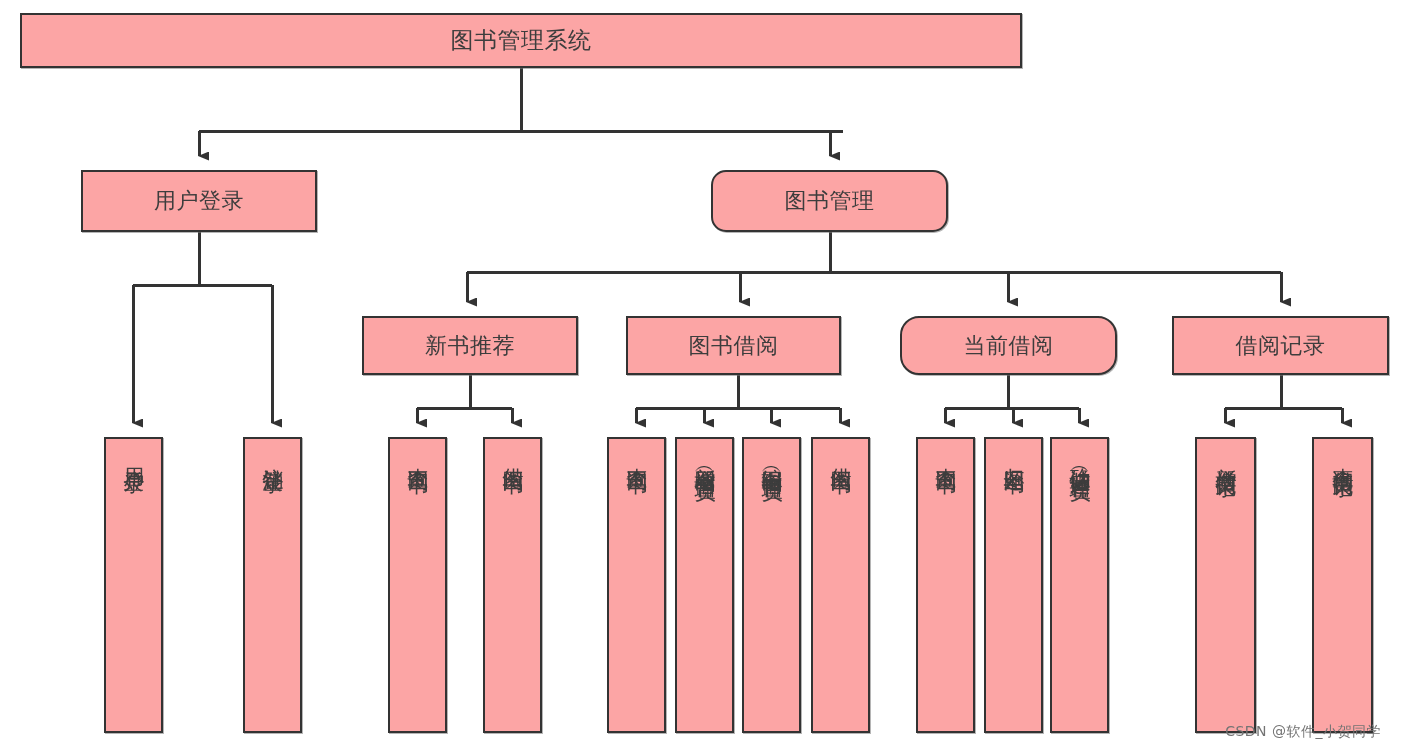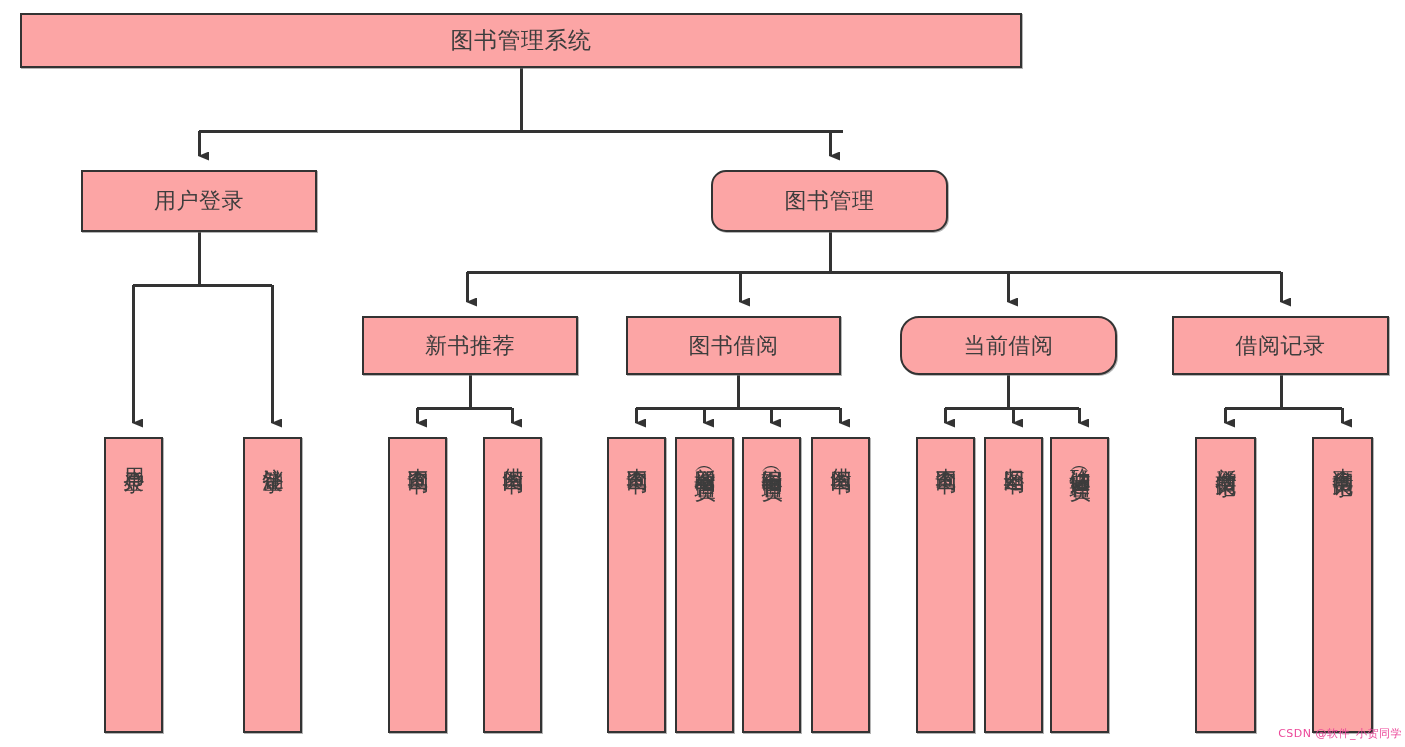--- a/index.html
+++ b/index.html
@@ -60,24 +60,24 @@
   .node.vert .node-label {
     writing-mode: vertical-rl;
     text-orientation: upright;
     font-size: 21px;
     line-height: 1.1;
     letter-spacing: 2px;
     white-space: nowrap;
   }
   #watermark {
     position: absolute;
-    right: 3px;
+    right: 24px;
     bottom: 6px;
-    font-size: 11px;
-    color: #ec4899;
+    font-size: 14px;
+    color: #737373;
     letter-spacing: 0.5px;
     z-index: 5;
     white-space: nowrap;
     font-family: "DejaVu Sans", "Liberation Sans", sans-serif;
   }
 </style>
 </head>
 <body>
 
 <div id="diagram-root">

